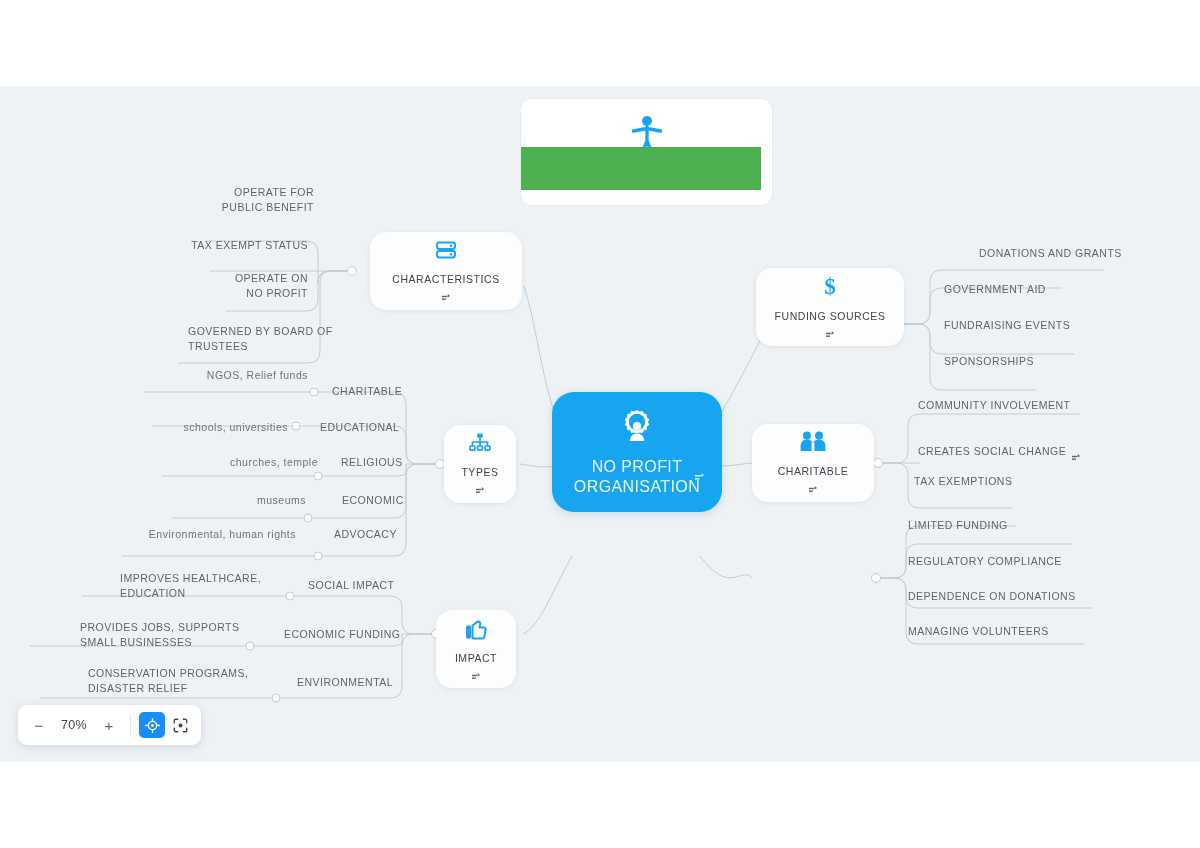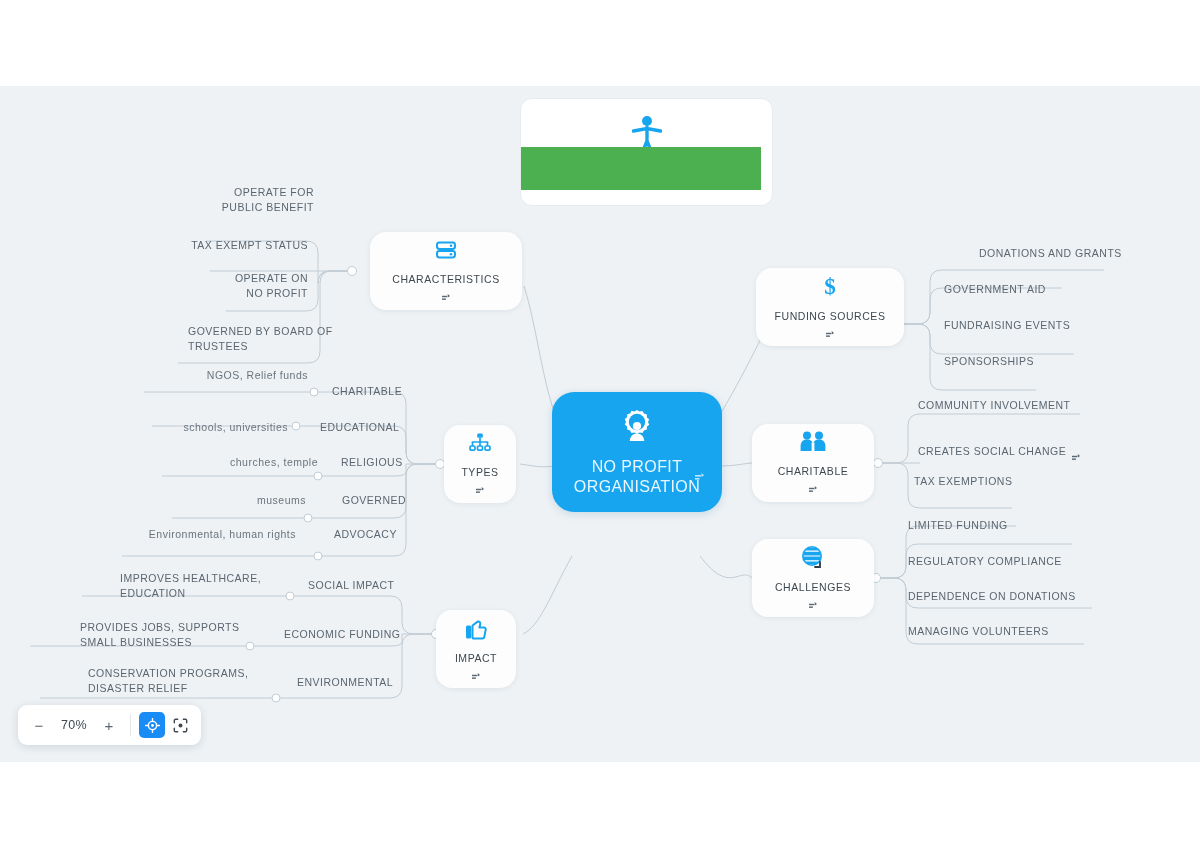--- a/index.html
+++ b/index.html
@@ -263,21 +263,21 @@
 
     <div class="leaf l" style="left:332px; top:298px;">CHARITABLE</div>
     <div class="leaf r sub" style="left:150px; top:282px; width:158px;">NGOS, Relief funds</div>
 
     <div class="leaf l" style="left:320px; top:334px;">EDUCATIONAL</div>
     <div class="leaf r sub" style="left:130px; top:334px; width:158px;">schools, universities</div>
 
     <div class="leaf l" style="left:341px; top:369px;">RELIGIOUS</div>
     <div class="leaf r sub" style="left:160px; top:369px; width:158px;">churches, temple</div>
 
-    <div class="leaf l" style="left:342px; top:407px;">GOVERNED</div>
+    <div class="leaf l" style="left:342px; top:407px;">ECONOMIC</div>
     <div class="leaf r sub" style="left:168px; top:407px; width:138px;">museums</div>
 
     <div class="leaf l" style="left:334px; top:441px;">ADVOCACY</div>
     <div class="leaf r sub" style="left:110px; top:441px; width:186px;">Environmental, human rights</div>
 
     <div class="node branch" style="left:436px; top:524px; width:80px; height:78px;">
       <span class="glyph">
         <svg width="26" height="26" viewBox="0 0 26 26" xmlns="http://www.w3.org/2000/svg">
           <path d="M9.5 10.5 L9.5 22 a1.6 1.6 0 0 0 1.6 1.6 h8.2 a2 2 0 0 0 2-1.6 l1.4-7.4
                    a1.7 1.7 0 0 0-1.7-2 h-4.6 l.8-3.4 a2.2 2.2 0 0 0-2.2-2.8 z" fill="none" stroke="#18a5ef" stroke-width="2" stroke-linejoin="round"></path>
@@ -359,41 +359,20 @@
       <span class="badge">
         <svg width="8" height="8" viewBox="0 0 9 9" xmlns="http://www.w3.org/2000/svg">
           <rect x="0" y="2" width="6" height="1.6" fill="#5b6670"></rect>
           <rect x="0" y="5" width="4.4" height="1.6" fill="#5b6670"></rect>
           <path d="M6.4 0 L9 2.2 L6.6 4 Z" fill="#5b6670"></path>
         </svg>
       </span>
     </div>
     <div class="leaf l" style="left:914px; top:388px;">TAX EXEMPTIONS</div>
 
-    <div class="node branch" style="left:752px; top:453px; width:122px; height:78px;">
-      <span class="glyph">
-        <svg width="26" height="26" viewBox="0 0 26 26" xmlns="http://www.w3.org/2000/svg">
-          <circle cx="12" cy="12" r="9.2" fill="#18a5ef"></circle>
-          <path d="M12 2.8 a14 9.2 0 0 0 0 18.4 a14 9.2 0 0 0 0-18.4z" fill="none" stroke="#ffffff" stroke-width="1.3"></path>
-          <path d="M3 12 h18 M4.6 7.2 h14.8 M4.6 16.8 h14.8" stroke="#ffffff" stroke-width="1.2" fill="none"></path>
-          <circle cx="12" cy="12" r="9.2" fill="none" stroke="#18a5ef" stroke-width="1.6"></circle>
-          <path d="M20 18 v5 h-5" fill="none" stroke="#2b3a45" stroke-width="1.8" stroke-linecap="round"></path>
-        </svg>
-      </span>
-      <div class="btext">
-        <span>CHALLENGES</span>
-        <span>
-          <svg width="8" height="8" viewBox="0 0 9 9" xmlns="http://www.w3.org/2000/svg">
-            <rect x="0" y="2" width="6" height="1.6" fill="#5b6670"></rect>
-            <rect x="0" y="5" width="4.4" height="1.6" fill="#5b6670"></rect>
-            <path d="M6.4 0 L9 2.2 L6.6 4 Z" fill="#5b6670"></path>
-          </svg>
-        </span>
-      </div>
-    </div>
 
     <div class="leaf l" style="left:908px; top:432px;">LIMITED FUNDING</div>
     <div class="leaf l" style="left:908px; top:468px;">REGULATORY COMPLIANCE</div>
     <div class="leaf l" style="left:908px; top:503px;">DEPENDENCE ON DONATIONS</div>
     <div class="leaf l" style="left:908px; top:538px;">MANAGING VOLUNTEERS</div>
 
   </div>
 
   <div id="zoombar">
     <button class="zbtn">−</button>

